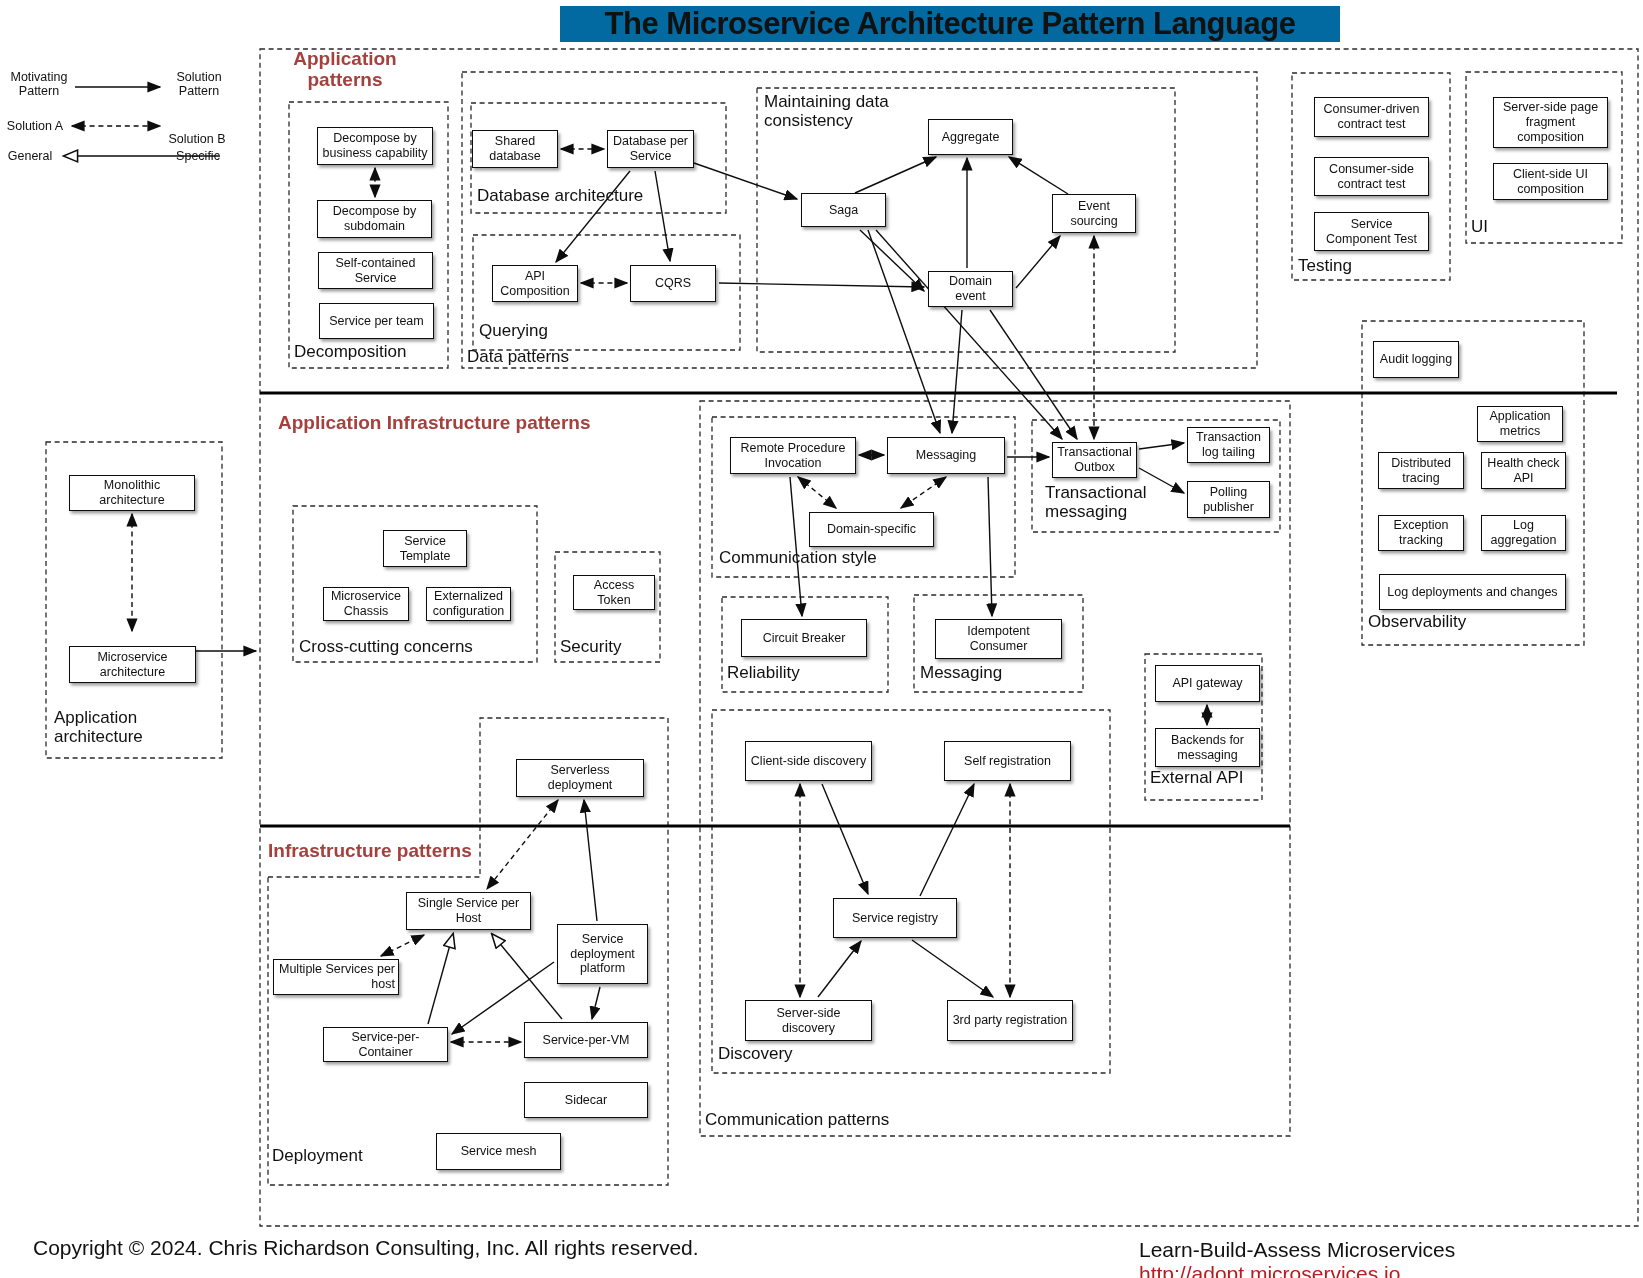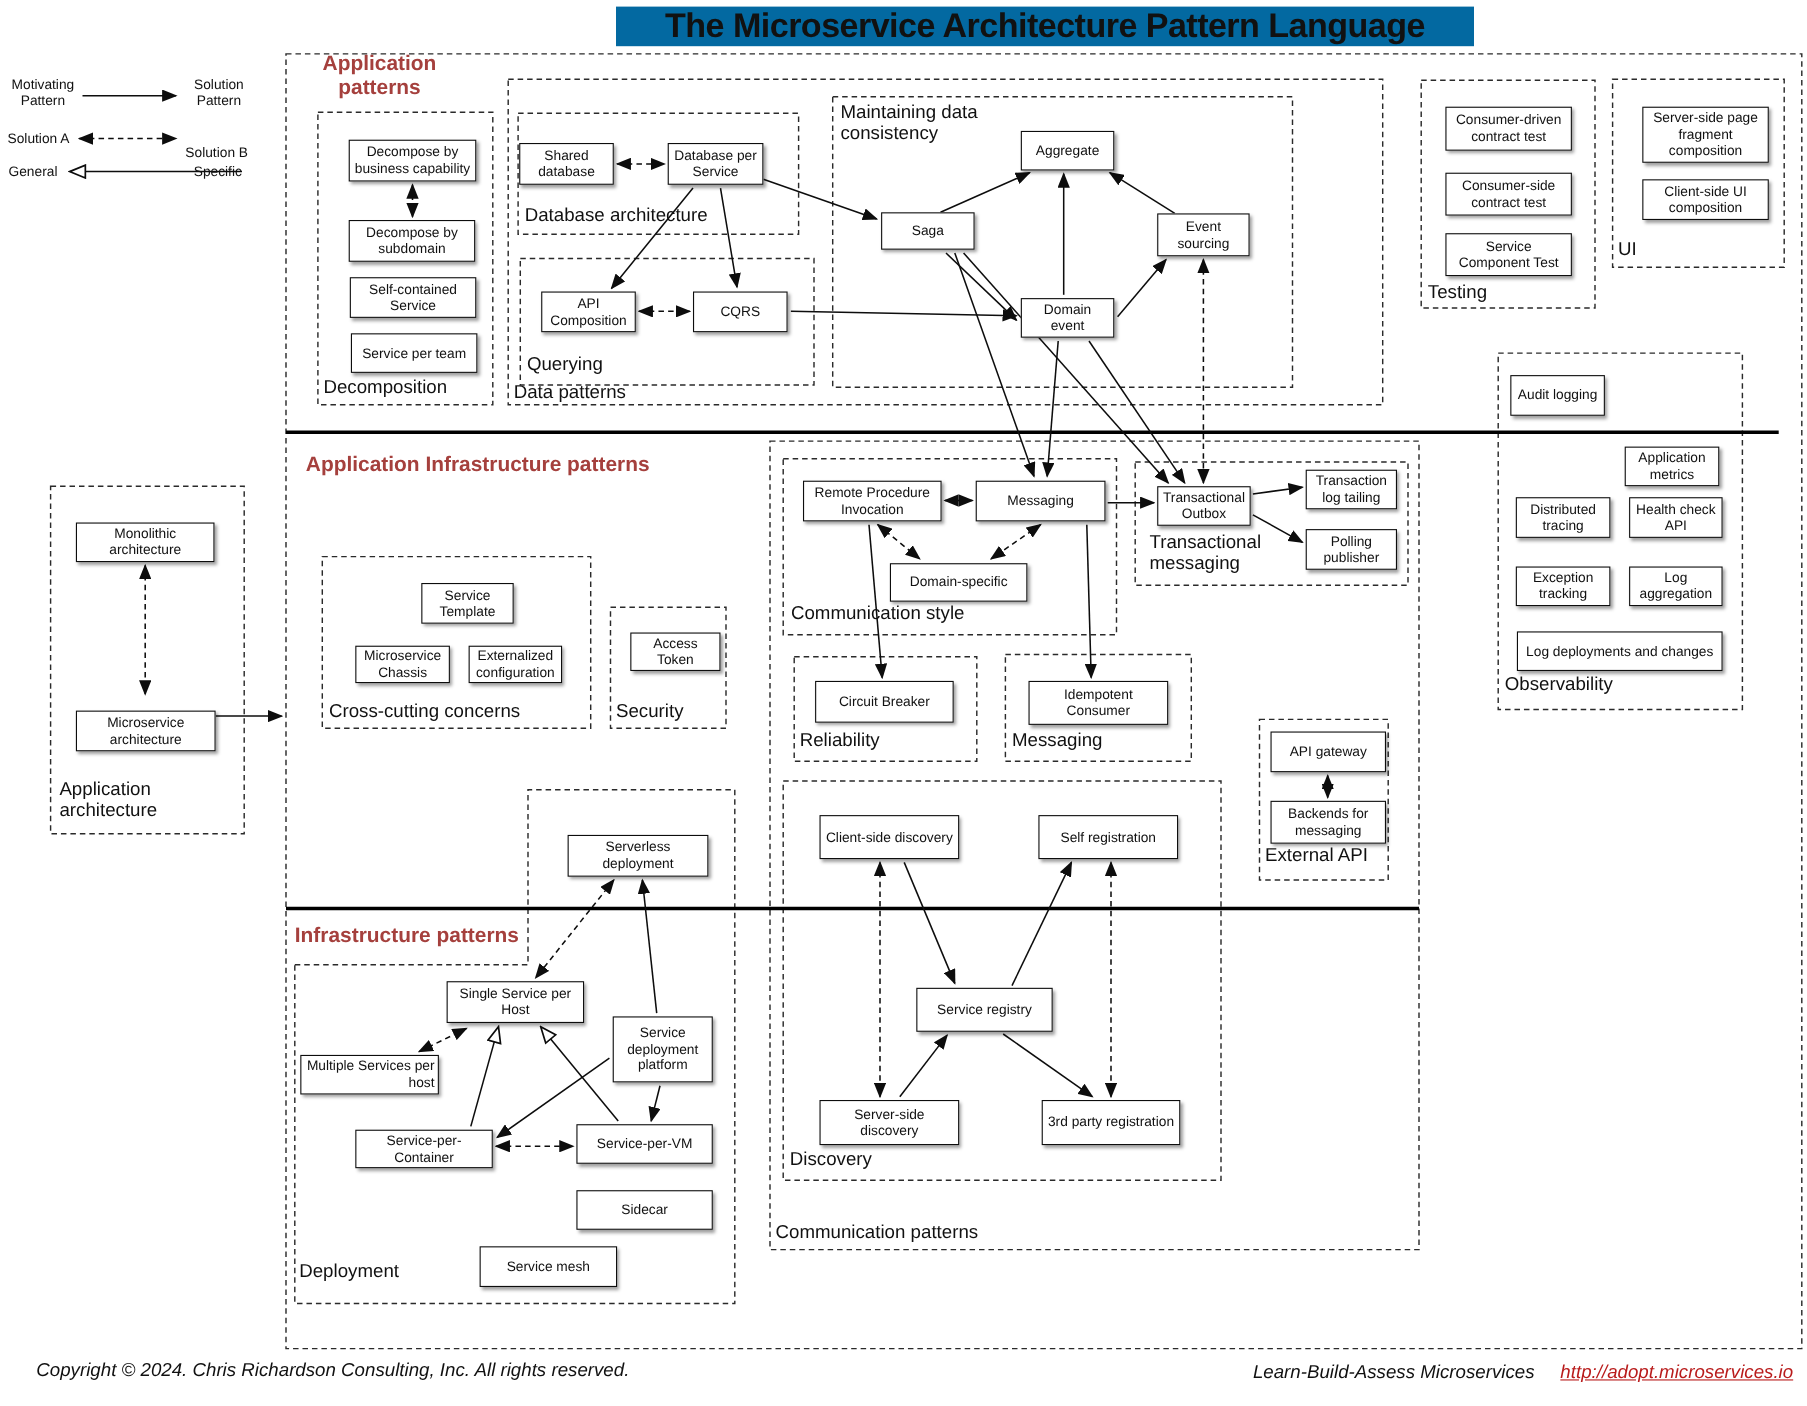--- a/index.html
+++ b/index.html
@@ -7,21 +7,21 @@
   #stage{position:absolute;inset:0;width:1643px;height:1278px;}
   svg#wires{position:absolute;left:0;top:0;z-index:1;}
   .box{position:absolute;z-index:2;background:#fff;border:1.6px solid #0d0d0d;box-shadow:2px 2.5px 3px rgba(0,0,0,.38);
        display:flex;align-items:center;justify-content:center;text-align:center;
        font-size:12.5px;line-height:1.18;padding:2px 3px;box-sizing:border-box;white-space:pre-line;}
   .clabel{position:absolute;z-index:2;font-size:17px;white-space:pre-line;line-height:1.13;}
   .heading{position:absolute;z-index:2;font-size:19px;font-weight:bold;color:#a5403d;white-space:pre-line;line-height:1.12;}
   #page-title{position:absolute;z-index:3;left:560px;top:6px;width:780px;text-align:center;
        font-size:31px;font-weight:bold;background:#0369a1;letter-spacing:-.5px;}
   .legend-text{position:absolute;z-index:2;font-size:12.5px;text-align:center;white-space:pre-line;line-height:1.15;}
-  .footer-text{position:absolute;z-index:3;font-size:17px;font-style:italic;}
+  .footer-text{position:absolute;z-index:3;font-size:21px;}
   a.link{color:#b91c1c;text-decoration:underline;}
   .cont{fill:none;stroke:#2a2a2a;stroke-width:1.3;stroke-dasharray:5 3.6;}
   .edge{stroke:#0d0d0d;stroke-width:1.4;fill:none;}
   .edge.dashed{stroke-dasharray:5 3.8;}
   .thick{stroke:#000;stroke-width:3.2;}
 </style>
 </head>
 <body>
 
 <div id="stage">

